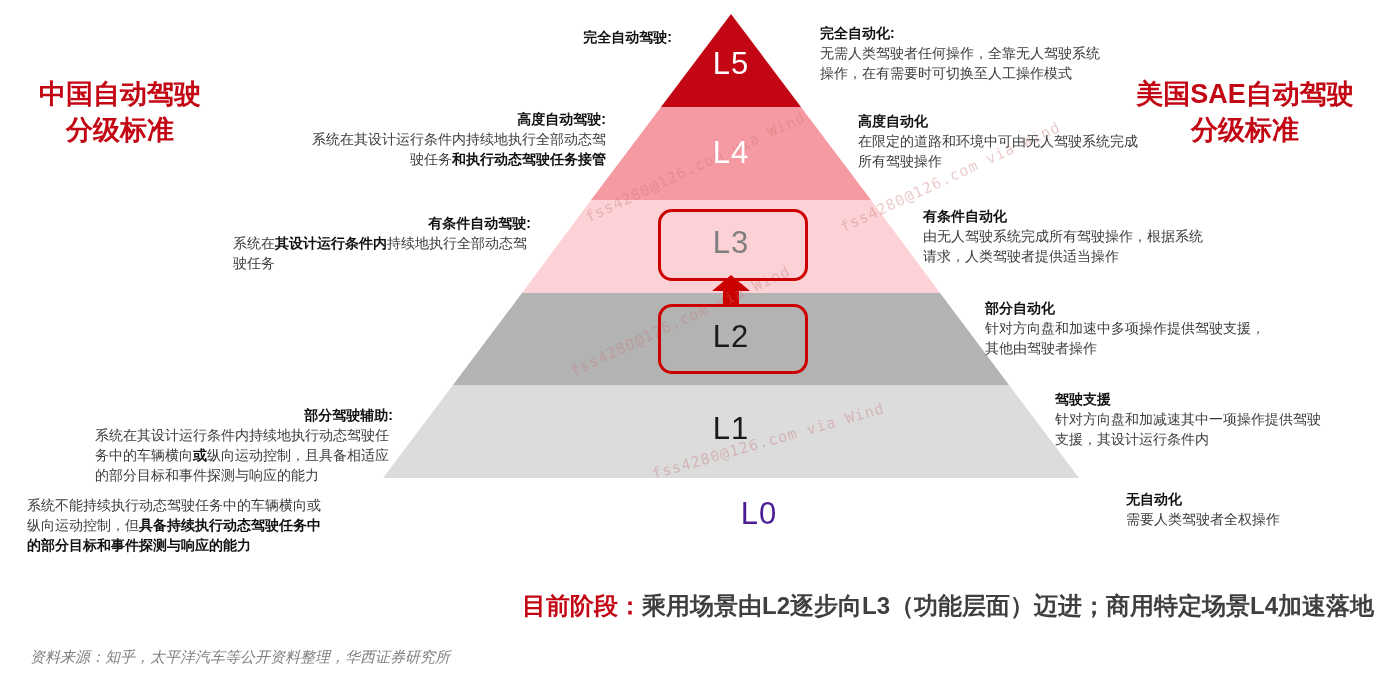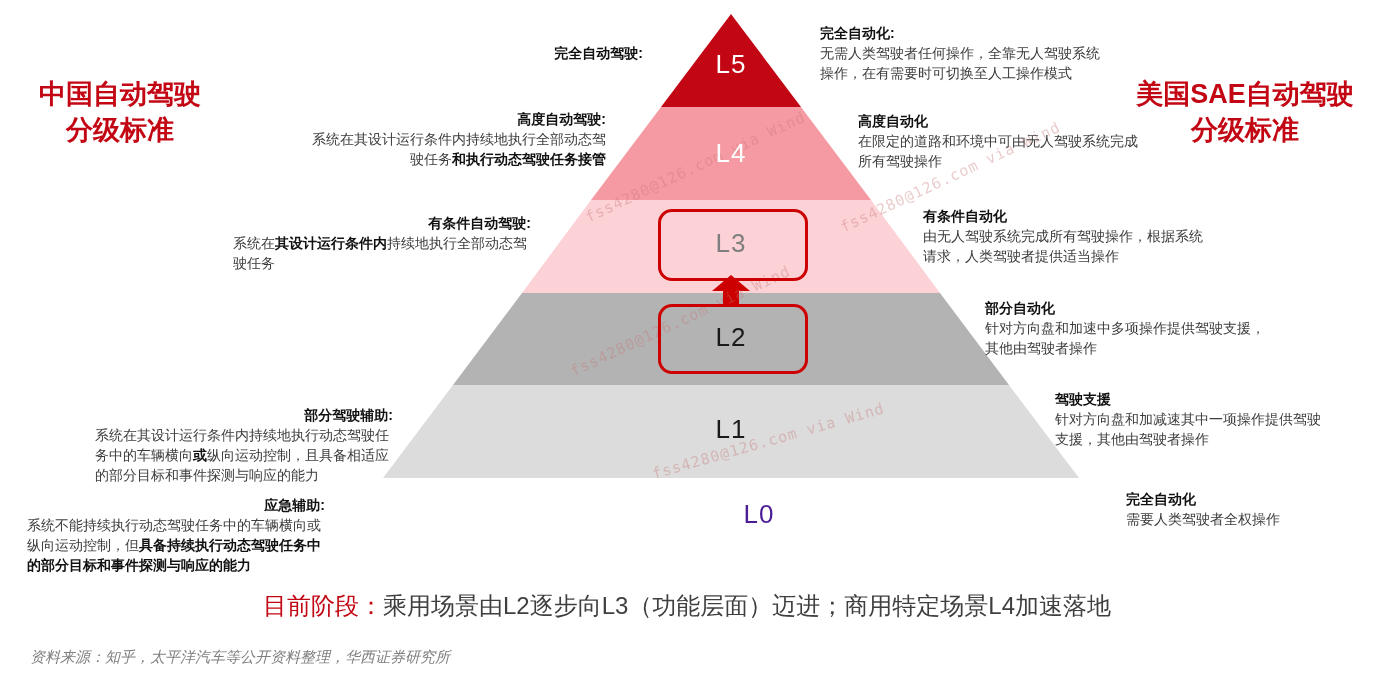--- a/index.html
+++ b/index.html
@@ -1,31 +1,31 @@
 <!DOCTYPE html>
 <html style="--brand-red: #c30613; --box-red: #cc0000; --arrow-red: #cc0000; --head-color: #111111; --body-color: #3d3d3d; --stage-color: #3f3f3f; --source-color: #7f7f7f; --wm-color: rgba(201,118,118,0.38);"><head>
 <meta charset="utf-8">
 <style>
   html,body{margin:0;padding:0;background:#fff;}
   .page{position:relative;width:1374px;height:676px;background:#ffffff;overflow:hidden;
         font-family:"Liberation Sans","DejaVu Sans",sans-serif;}
   .pyr{position:absolute;left:0;top:0;}
-  .level-label{position:absolute;transform:translate(-50%,-50%);font-size:26px;color:#1a1a1a;
+  .level-label{position:absolute;transform:translate(-50%,-50%);font-size:31px;color:#1a1a1a;
         font-family:"Liberation Sans","DejaVu Sans",sans-serif;letter-spacing:1px;text-align:center;}
   .hl-box{position:absolute;border:3px solid var(--box-red,#cc0000);border-radius:14px;background:transparent;}
   .side-title{position:absolute;font-weight:bold;font-size:27px;line-height:1.35;
         color:var(--brand-red,#c30613);text-align:center;}
   .side-title span{display:block;}
   .anno{position:absolute;font-size:14px;line-height:1.42;color:var(--body-color,#3d3d3d);}
   .anno .head{display:block;font-weight:bold;color:var(--head-color,#111);}
   .anno.align-r{text-align:right;}
   .anno.head-r .head{text-align:right;}
   .anno .b{font-weight:bold;color:var(--head-color,#111);}
-  .stage{position:absolute;top:590px;left:0;width:1374px;text-align:center;
-        font-size:24px;font-weight:normal;color:var(--stage-color,#3f3f3f);}
+  .stage{position:absolute;top:590px;left:0;width:1374px;text-align:right;
+        font-size:24px;font-weight:bold;color:var(--stage-color,#3f3f3f);}
   .stage .prefix{color:var(--brand-red,#c30613);}
   .source{position:absolute;top:648px;left:30px;font-size:15px;font-style:italic;
         color:var(--source-color,#7f7f7f);}
   .wm{position:absolute;font-family:"DejaVu Sans Mono","Liberation Mono",monospace;
         font-size:15px;letter-spacing:1px;white-space:nowrap;color:var(--wm-color,rgba(201,118,118,.38));
         pointer-events:none;}
   .wm.r25{transform:rotate(-25deg);}
   .wm.r16{transform:rotate(-16deg);}
 </style>
 </head>
@@ -59,37 +59,36 @@
 
   <div class="side-title" style="left:10px;top:76px;width:220px;">
     <span>中国自动驾驶</span>
     <span>分级标准</span>
   </div>
   <div class="side-title" style="left:1122px;top:76px;width:246px;">
     <span>美国SAE自动驾驶</span>
     <span>分级标准</span>
   </div>
 
-  <div class="anno align-r" style="right:731px;top:28px;width:298px;margin-top:16px;">
+  <div class="anno align-r" style="right:702px;top:28px;width:298px;">
     <span class="head">完全自动驾驶:</span>
   </div>
   <div class="anno align-r" style="right:768px;top:110px;width:298px;">
     <span class="head">高度自动驾驶:</span>
     <span class="body"><span>系统在其设计运行条件内持续地执行全部动态驾驶任务</span><span class="b">和执行动态驾驶任务接管</span></span>
   </div>
   <div class="anno head-r" style="right:843px;top:214px;width:298px;">
     <span class="head">有条件自动驾驶:</span>
     <span class="body"><span>系统在</span><span class="b">其设计运行条件内</span><span>持续地执行全部动态驾驶任务</span></span>
   </div>
   <div class="anno head-r" style="right:981px;top:406px;width:298px;">
     <span class="head">部分驾驶辅助:</span>
     <span class="body"><span>系统在其设计运行条件内持续地执行动态驾驶任务中的车辆横向</span><span class="b">或</span><span>纵向运动控制，且具备相适应的部分目标和事件探测与响应的能力</span></span>
   </div>
   <div class="anno head-r" style="right:1049px;top:496px;width:298px;">
-    <span class="head">应急辅助:</span>
     <span class="body"><span>系统不能持续执行动态驾驶任务中的车辆横向或纵向运动控制，但</span><span class="b">具备持续执行动态驾驶任务中的部分目标和事件探测与响应的能力</span></span>
   </div>
 
   <div class="anno" style="left:820px;top:24px;width:284px;">
     <span class="head">完全自动化:</span>
     <span class="body">无需人类驾驶者任何操作，全靠无人驾驶系统操作，在有需要时可切换至人工操作模式</span>
   </div>
   <div class="anno" style="left:858px;top:112px;width:284px;">
     <span class="head">高度自动化</span>
     <span class="body">在限定的道路和环境中可由无人驾驶系统完成所有驾驶操作</span>
@@ -97,24 +96,24 @@
   <div class="anno" style="left:923px;top:207px;width:290px;">
     <span class="head">有条件自动化</span>
     <span class="body">由无人驾驶系统完成所有驾驶操作，根据系统请求，人类驾驶者提供适当操作</span>
   </div>
   <div class="anno" style="left:985px;top:299px;width:284px;">
     <span class="head">部分自动化</span>
     <span class="body">针对方向盘和加速中多项操作提供驾驶支援，其他由驾驶者操作</span>
   </div>
   <div class="anno" style="left:1055px;top:390px;width:276px;">
     <span class="head">驾驶支援</span>
-    <span class="body">针对方向盘和加减速其中一项操作提供驾驶支援，其他由驾驶者操作</span>
+    <span class="body">针对方向盘和加减速其中一项操作提供驾驶支援，其设计运行条件内</span>
   </div>
   <div class="anno" style="left:1126px;top:490px;width:240px;">
-    <span class="head">完全自动化</span>
+    <span class="head">无自动化</span>
     <span class="body">需要人类驾驶者全权操作</span>
   </div>
 
   <div class="stage">
     <span class="prefix">目前阶段：</span><span>乘用场景由L2逐步向L3（功能层面）迈进；商用特定场景L4加速落地</span>
   </div>
 
   <div class="source">资料来源：知乎，太平洋汽车等公开资料整理，华西证券研究所</div>
 
 </div>

